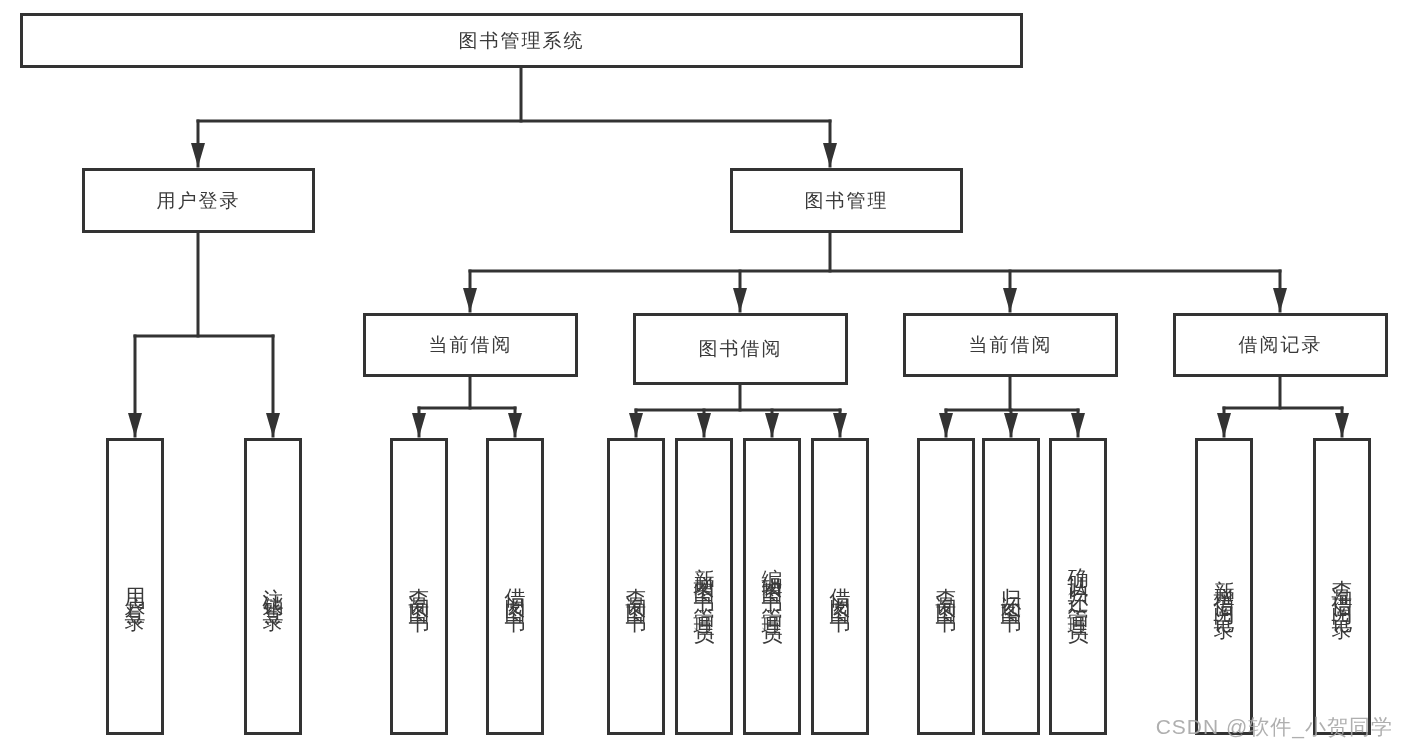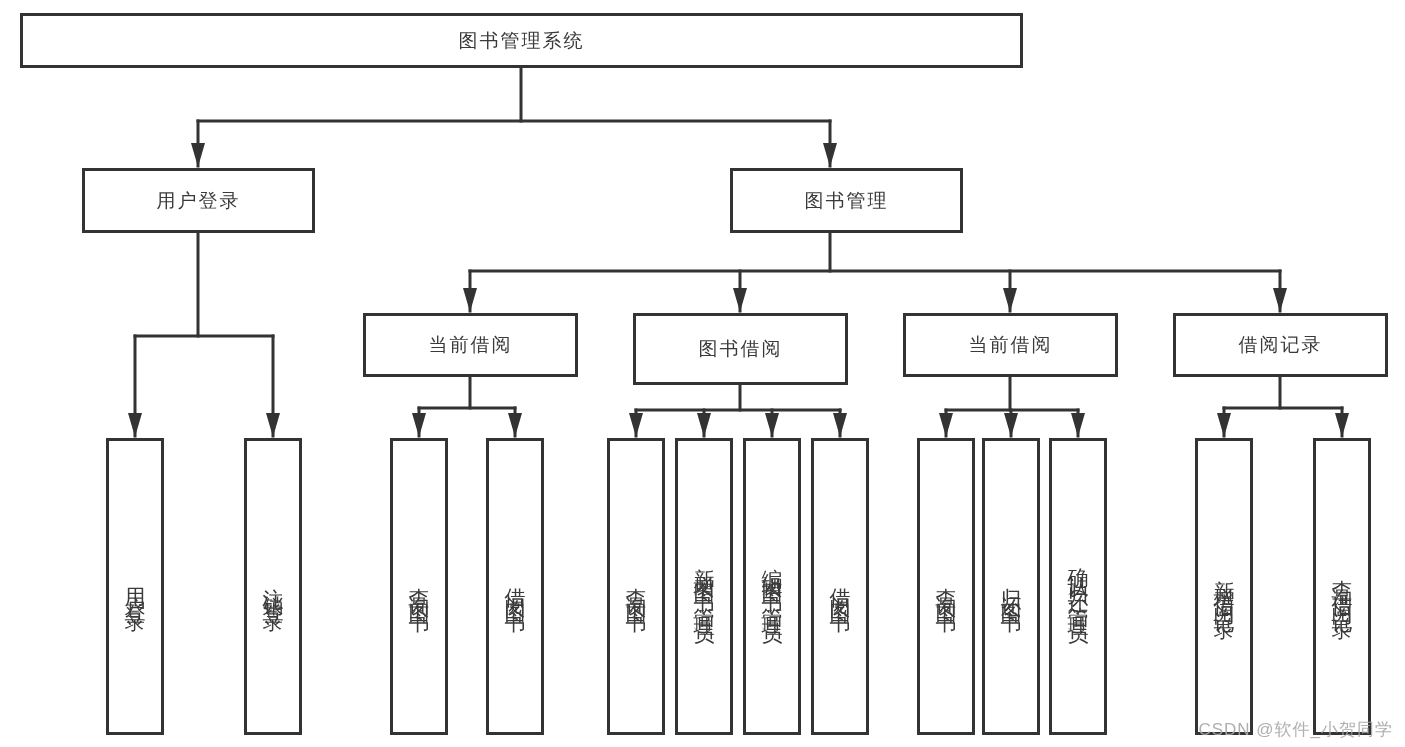--- a/index.html
+++ b/index.html
@@ -13,21 +13,21 @@
     display:flex;align-items:center;justify-content:center;text-align:center;
   }
   .hbox{font-size:19px;letter-spacing:2px;}
   .vbox .vtext{
     writing-mode:vertical-lr;text-orientation:mixed;
     font-size:21px;line-height:1.05;letter-spacing:8px;
     display:block;
   }
   .watermark{
     position:absolute;right:12px;bottom:6px;
-    font-size:17px;letter-spacing:1px;color:rgba(168,168,168,0.92);
+    font-size:21px;letter-spacing:1px;color:rgba(168,168,168,0.92);
     white-space:nowrap;z-index:9;
   }
 </style>
 </head>
 <body>
 
 <div class="stage">
 
   <svg class="connector-layer" viewBox="0 0 1405 747" xmlns="http://www.w3.org/2000/svg">
     <defs>

